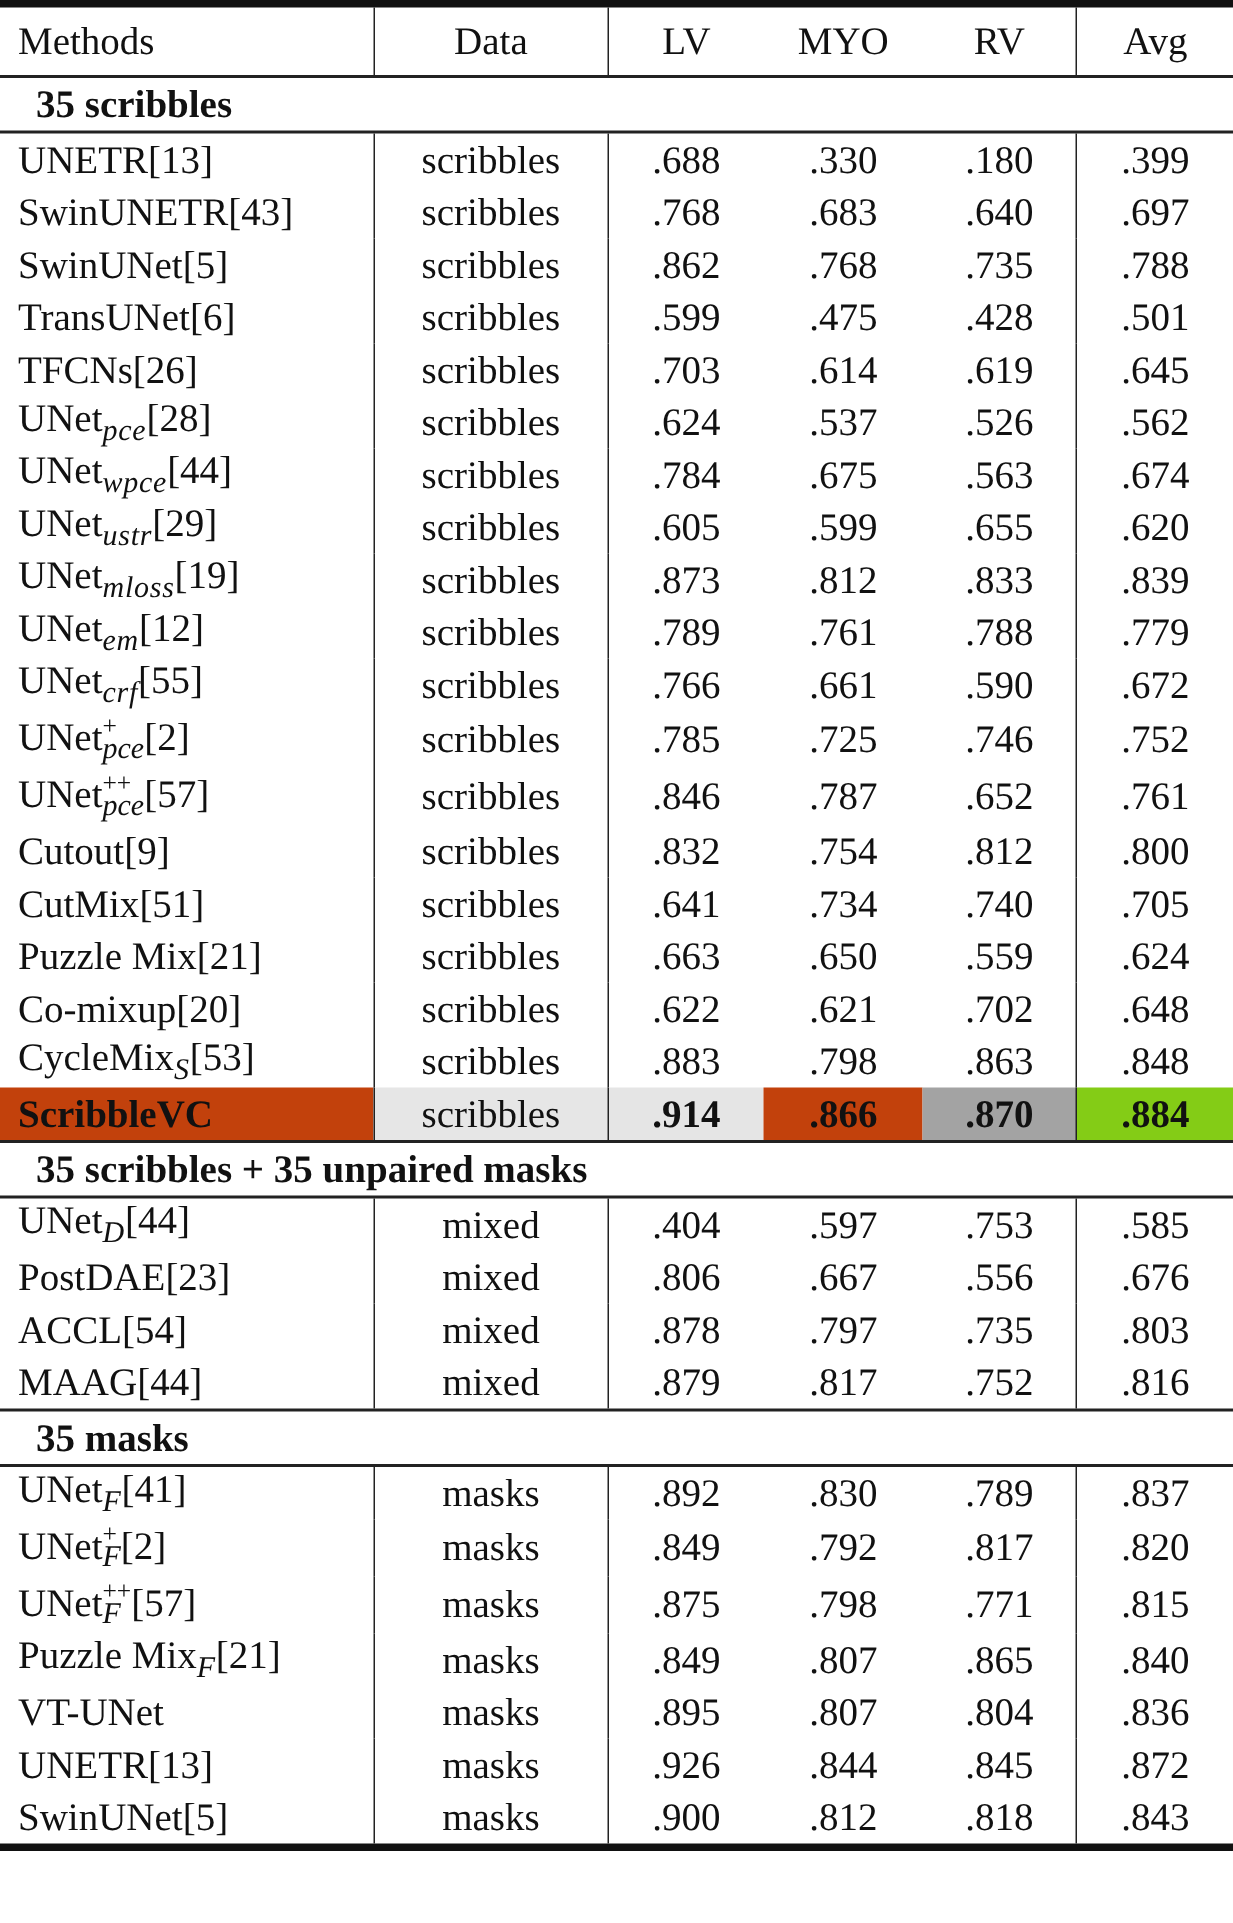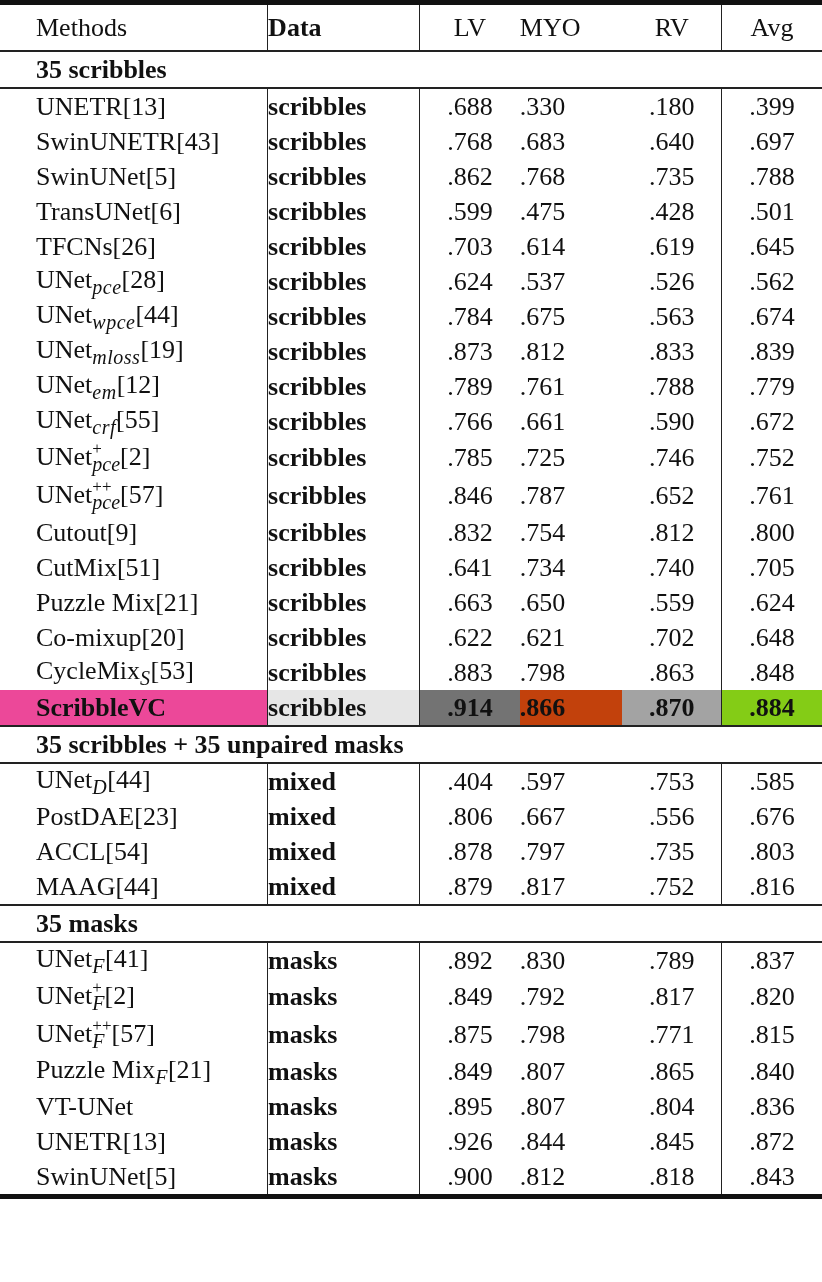--- a/index.html
+++ b/index.html
@@ -6,25 +6,25 @@
   body { width:822px; height:1282px; overflow:hidden; font-family:"Liberation Serif","DejaVu Serif",serif; color:#111; }
   .wrap { position:relative; width:822px; }
   table { border-collapse:collapse; width:822px; font-size:26px; line-height:1; }
   td, th { padding:0; font-weight:normal; white-space:nowrap; }
   .rule-top td { height:5px; background:#111; padding:0; }
   .rule-thin td { height:2px; background:#222; padding:0; }
   .rule-bottom td { height:5px; background:#111; padding:0; }
   tr.hdr td { height:45px; vertical-align:middle; }
   tr.row td { height:35px; vertical-align:middle; }
   tr.row.tall td { height:38px; }
-  tr.sec td { height:35px; vertical-align:middle; font-weight:bold; padding-left:36px; }
-  td.c-method { width:233px; padding-left:36px; text-align:left; border-right:1.5px solid #222;margin-top:48px; }
-  td.c-data { width:153px; border-right:1.5px solid #222;font-weight:bold; }
+  tr.sec td { height:35px; vertical-align:middle; font-weight:bold; padding-left:24px; }
+  td.c-method { width:233px; padding-left:12px; text-align:left; border-right:1.5px solid #222;margin-top:48px; }
+  td.c-data { width:153px; text-align:center; border-right:1.5px solid #222; }
   td.c-lv { width:102px; text-align:center;margin-top:24px; }
-  td.c-myo { width:104px; }
+  td.c-myo { width:104px; text-align:center; }
   td.c-rv { width:101px; text-align:center; border-right:1.5px solid #222; }
   td.c-avg { width:102px; text-align:center; }
   tr.highlight td { background:#e6e6e6; }
   tr.highlight td.c-method, tr.highlight td.b { font-weight:bold; }
   .sub { font-style:italic; font-size:20px; vertical-align:-6px; letter-spacing:0.5px; }
   .supsub { display:inline-block; position:relative; vertical-align:middle; width:auto; }
   .supsub .sp { display:block; font-size:17px; line-height:14px; text-align:left; margin-top:-6px; }
   .supsub .sb { display:block; font-style:italic; font-size:20px; line-height:16px; text-align:left; }
   .ref { }
 </style>
@@ -104,20 +104,28 @@
         </tr>
         <tr class="row">
           <td class="c-method"><span>UNet</span><span class="sub">wpce</span><span class="ref">[44]</span></td>
           <td class="c-data">scribbles</td>
           <td class="c-lv b">.784</td>
           <td class="c-myo b">.675</td>
           <td class="c-rv b">.563</td>
           <td class="c-avg b">.674</td>
         </tr>
         <tr class="row">
+          <td class="c-method"><span>UNet</span><span class="sub">ustr</span><span class="ref">[29]</span></td>
+          <td class="c-data">scribbles</td>
+          <td class="c-lv b">.605</td>
+          <td class="c-myo b">.599</td>
+          <td class="c-rv b">.655</td>
+          <td class="c-avg b">.620</td>
+        </tr>
+        <tr class="row">
           <td class="c-method"><span>UNet</span><span class="sub">mloss</span><span class="ref">[19]</span></td>
           <td class="c-data">scribbles</td>
           <td class="c-lv b">.873</td>
           <td class="c-myo b">.812</td>
           <td class="c-rv b">.833</td>
           <td class="c-avg b">.839</td>
         </tr>
         <tr class="row">
           <td class="c-method"><span>UNet</span><span class="sub">em</span><span class="ref">[12]</span></td>
           <td class="c-data">scribbles</td>
@@ -184,23 +192,23 @@
         </tr>
         <tr class="row">
           <td class="c-method"><span>CycleMix</span><span class="sub">S</span><span class="ref">[53]</span></td>
           <td class="c-data">scribbles</td>
           <td class="c-lv b">.883</td>
           <td class="c-myo b">.798</td>
           <td class="c-rv b">.863</td>
           <td class="c-avg b">.848</td>
         </tr>
         <tr class="row highlight">
-          <td class="c-method" style="background: #ec4899;"><span>ScribbleVC</span></td>
+          <td class="c-method" style="background: #c2410c;"><span>ScribbleVC</span></td>
           <td class="c-data" style="background: rgb(230, 230, 230);">scribbles</td>
-          <td class="c-lv b" style="background: #737373;">.914</td>
+          <td class="c-lv b" style="background: #e5e5e5;">.914</td>
           <td class="c-myo b" style="background: #c2410c;">.866</td>
           <td class="c-rv b" style="background: #a3a3a3;">.870</td>
           <td class="c-avg b" style="background: #84cc16; margin-top: 20px;">.884</td>
         </tr>
         <tr class="rule-thin">
           <td colspan="6"></td>
         </tr>
         <tr class="sec">
           <td colspan="6">35 scribbles + 35 unpaired masks</td>
         </tr>

